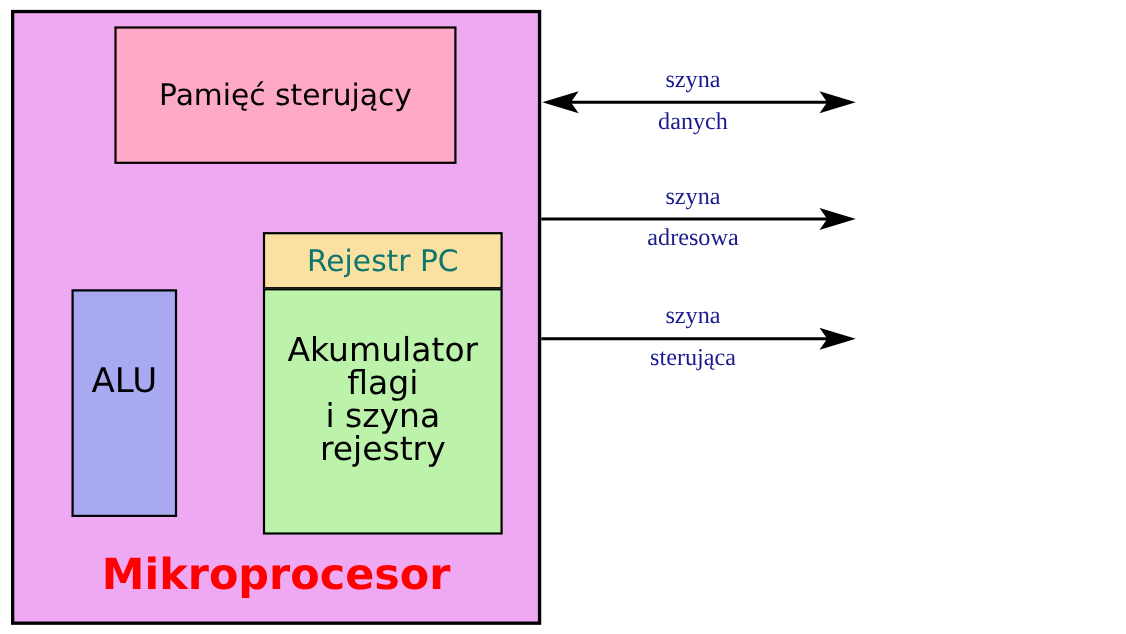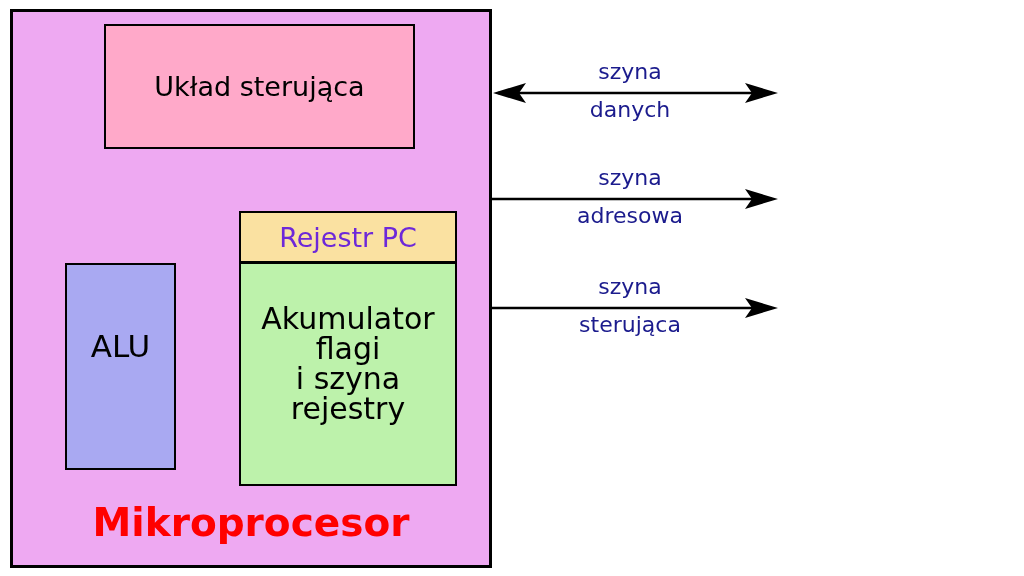--- a/index.html
+++ b/index.html
@@ -20,31 +20,31 @@
   .control-unit{
     left:91px;top:12px;width:311px;height:125px;
     background:var(--control-unit-bg,#ffa9c9);
     display:flex;align-items:center;justify-content:center;
     font-size:27px;color:#000;
   }
   .pc-register{
     left:226px;top:199px;width:218px;height:52px;
     background:var(--pc-register-bg,#fae1a1);
     display:flex;align-items:center;justify-content:center;
-    font-size:27px;color:#6d28d9;
+    font-size:27px;color:#0f766e;
   }
   .registers{
     left:226px;top:250px;width:218px;height:224px;
     background:var(--registers-bg,#bdf2ab);
     display:flex;flex-direction:column;align-items:center;justify-content:center;
     padding-bottom:20px;
     font-size:30px;line-height:30px;color:#000;text-align:center;
   }
   .alu{
-    left:52px;top:251px;width:111px;height:207px;
+    left:52px;top:251px;width:96px;height:207px;
     background:var(--alu-bg,#a9a9f2);
     display:flex;align-items:center;justify-content:center;
     padding-bottom:42px;
     font-size:31px;color:#000;
   }
   .processor-title{
     position:absolute;left:0;top:491px;width:476px;
     text-align:center;
     font-size:39px;font-weight:bold;line-height:40px;
     color:var(--title-color,#ff0000);
@@ -54,20 +54,21 @@
     background:var(--memory-bg,#00ffff);
     display:flex;align-items:center;justify-content:center;
     padding-bottom:36px;
     font-size:28px;color:#000;
   }
   .bus-label{
     position:absolute;left:495px;width:270px;
     text-align:center;
     font-size:22px;line-height:38px;
     color:var(--bus-label-color,#1b1b8d);
+    font-family:Liberation Serif, serif;
   }
   .bus-label span{display:block;}
   .bus-label.b1{top:53px;}
   .bus-label.b2{top:159px;}
   .bus-label.b3{top:268px;}
   .connectors{position:absolute;left:0;top:0;pointer-events:none;}
   .connectors line{stroke:var(--line-color,#000);stroke-width:2.7;}
   .connectors polygon{fill:var(--line-color,#000);stroke:none;}
 </style>
 </head>
@@ -105,21 +106,21 @@
 
     <g>
       <line x1="492" y1="308" x2="772" y2="308"></line>
       <polygon points="778,308 745,298 752,308 745,318"></polygon>
     </g>
   </svg>
 
   <div class="box processor">
 
     <div class="box control-unit">
-      <span>Układ sterująca</span>
+      <span>Pamięć sterujący</span>
     </div>
 
     <div class="box pc-register">
       <span>Rejestr PC</span>
     </div>
 
     <div class="box registers">
       <span>Akumulator</span>
       <span>flagi</span>
       <span>i szyna</span>

